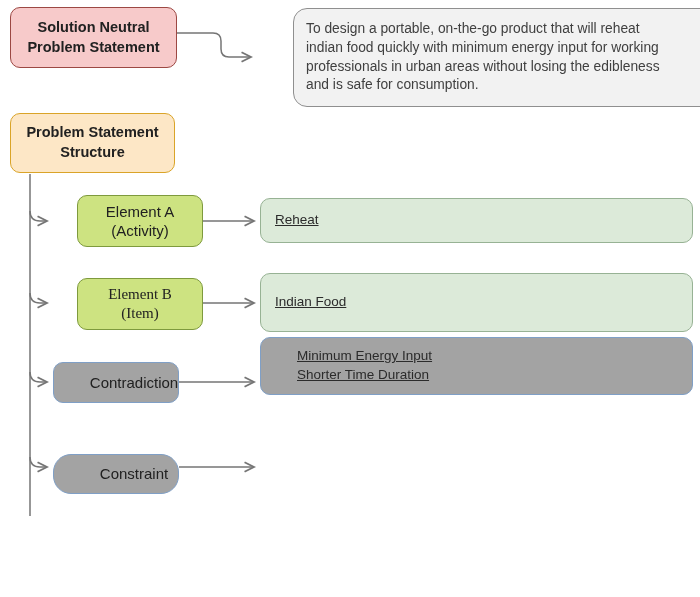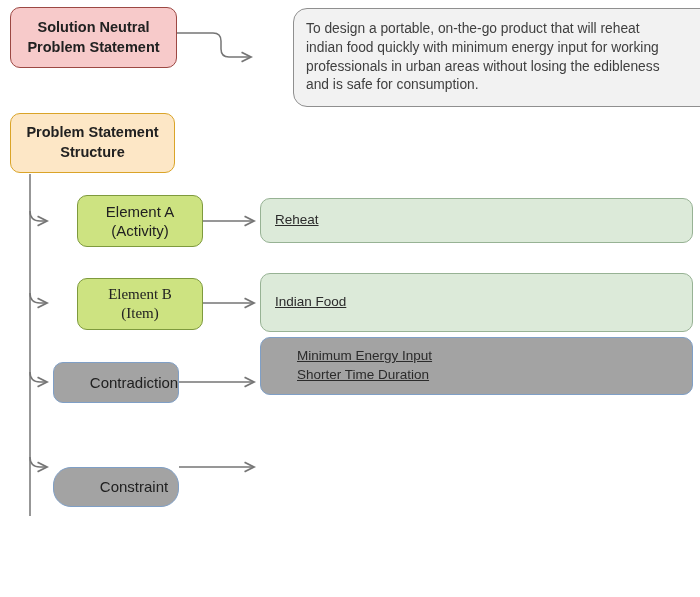--- a/index.html
+++ b/index.html
@@ -113,16 +113,16 @@
   <div class="node content-node green-pale" style="left:260px; top:198px; width:433px; height:45px;">Reheat</div>
 
   <div class="node label-node green-bright" style="left:53px; top:278px; width:126px; height:52px;font-family:Liberation Serif, serif;">Element B
 (Item)</div>
   <div class="node content-node green-pale" style="left:260px; top:273px; width:433px; height:59px;">Indian Food</div>
 
   <div class="node label-node blue" style="left:53px; top:362px; width:126px; height:41px;">Contradiction</div>
   <div class="node content-node blue" style="left:260px; top:337px; width:433px; height:58px;">Minimum Energy Input
 Shorter Time Duration</div>
 
-  <div class="node label-node blue" style="left:53px; top:467px; width:126px; height:40px;border-radius:18px;">Constraint</div>
+  <div class="node label-node blue" style="left:53px; top:454px; width:126px; height:40px;border-radius:18px;">Constraint</div>
 
 
 </div>
 
 </body></html>

